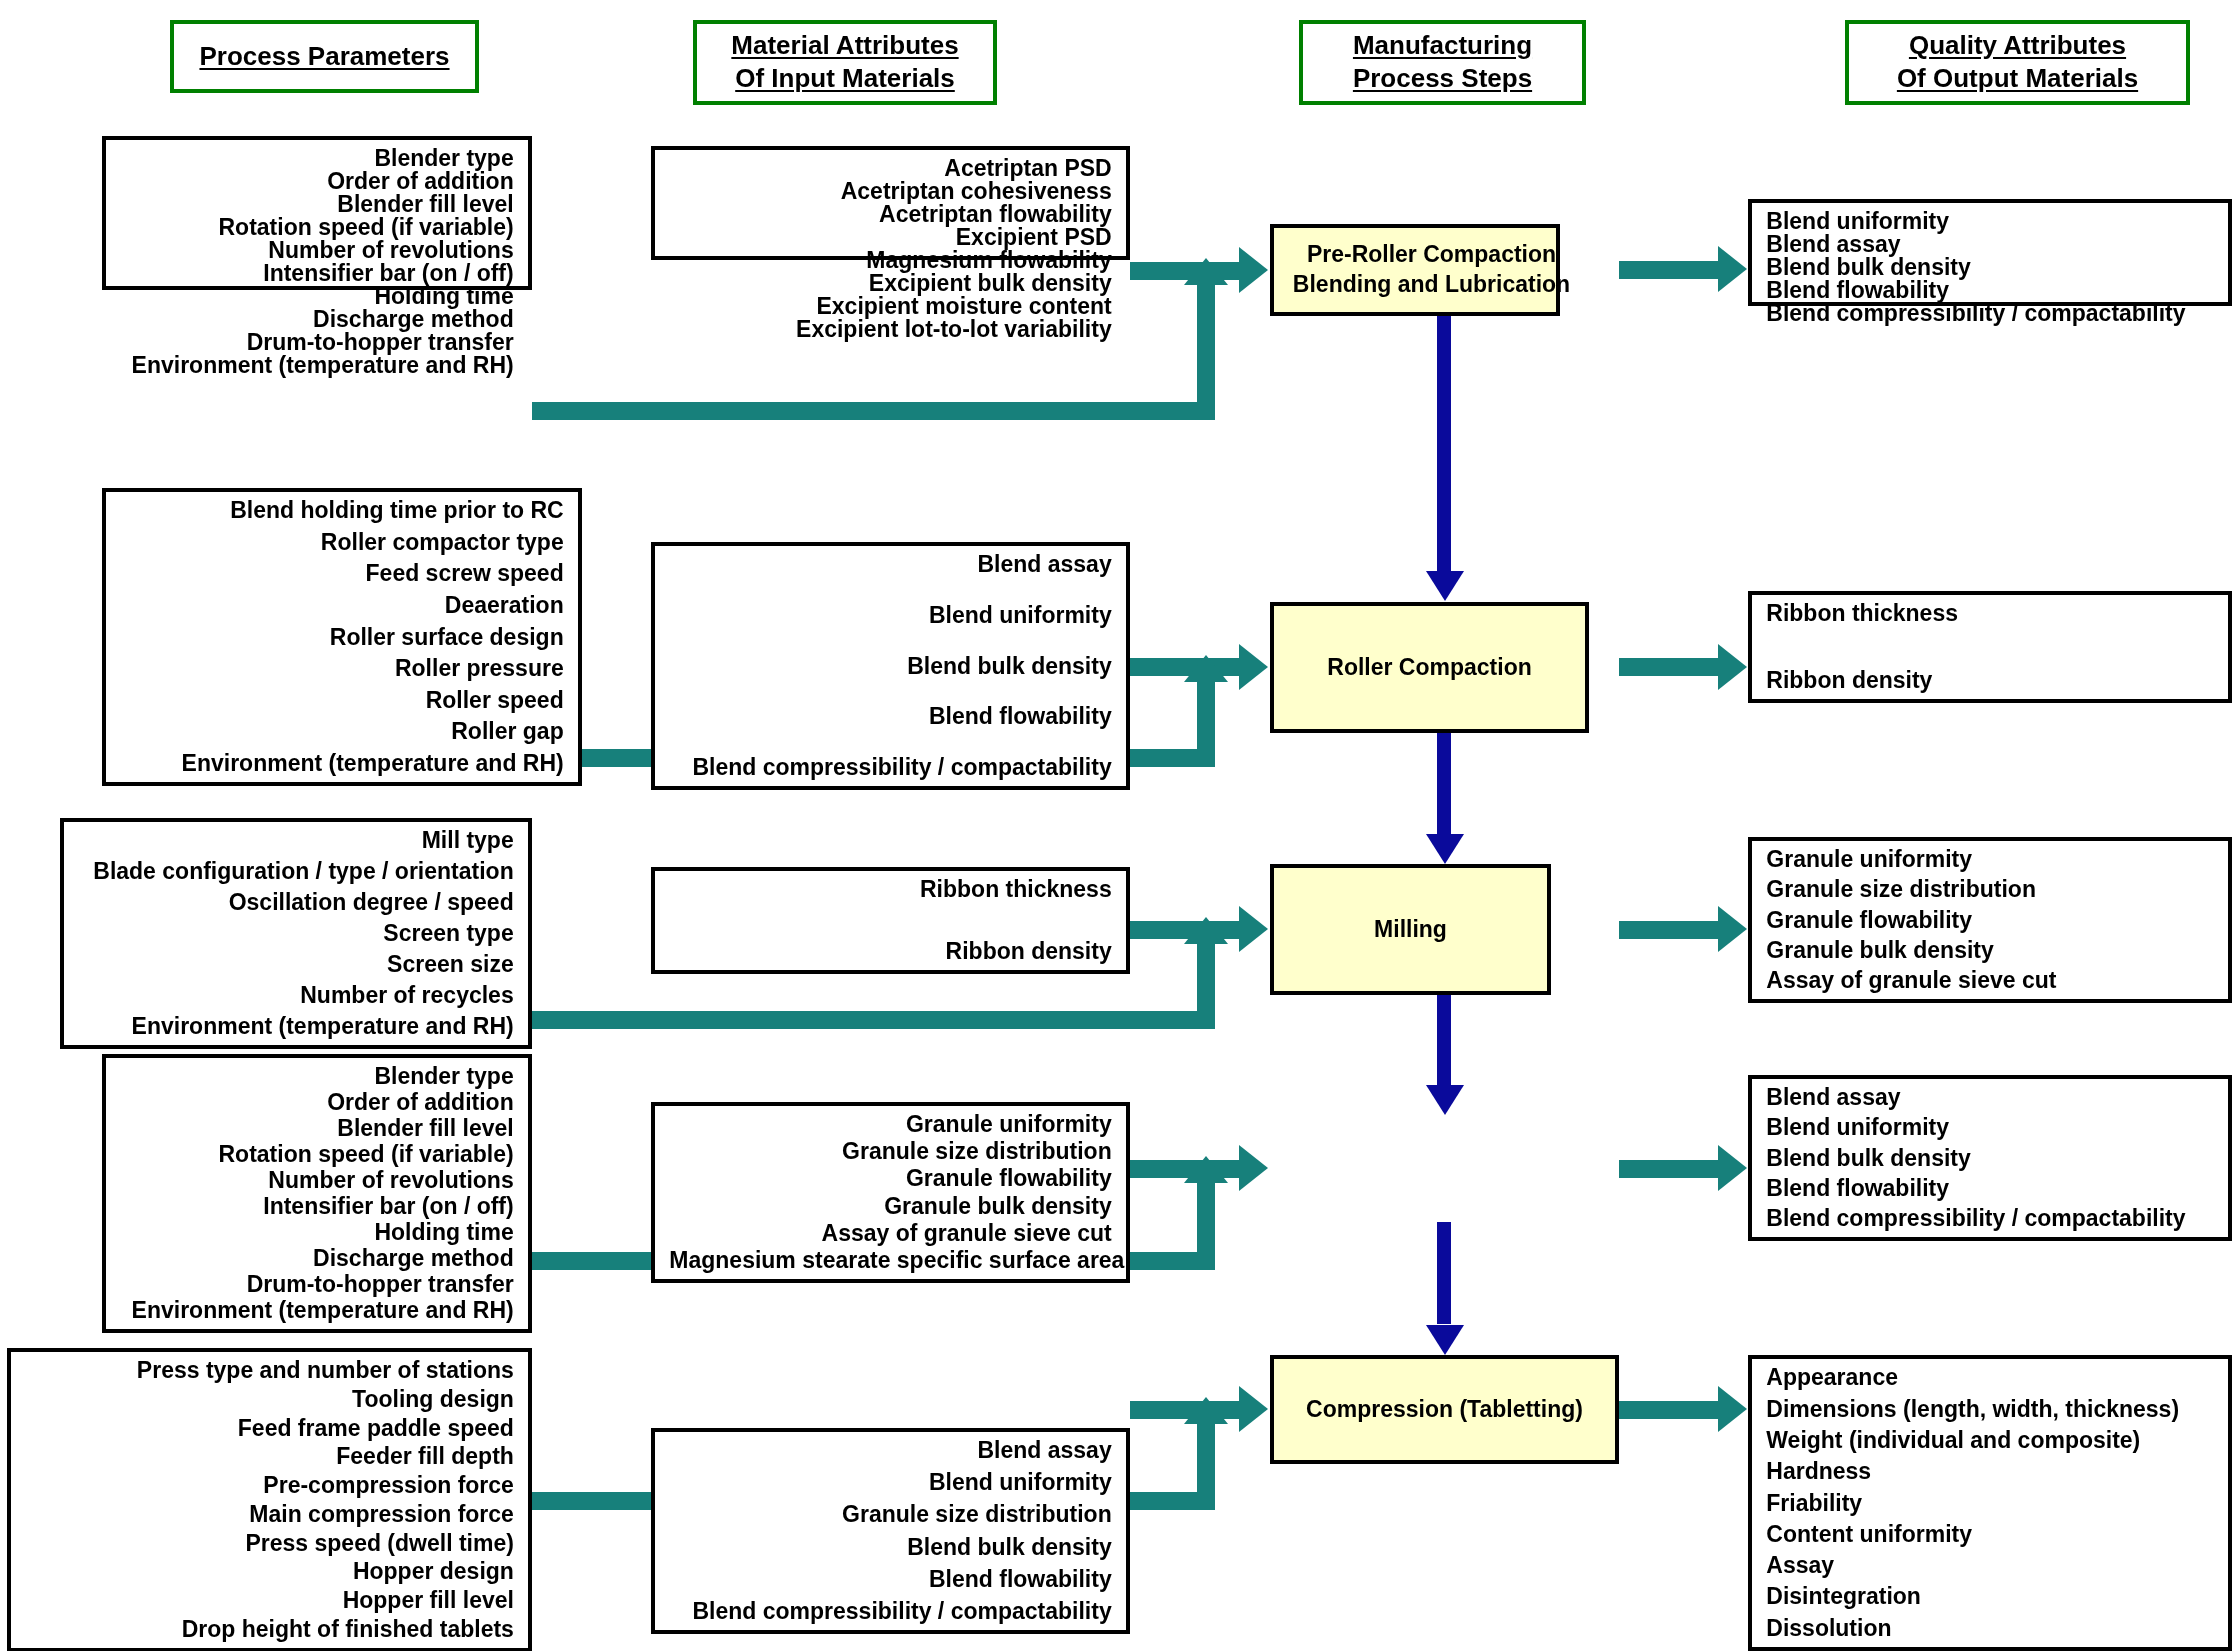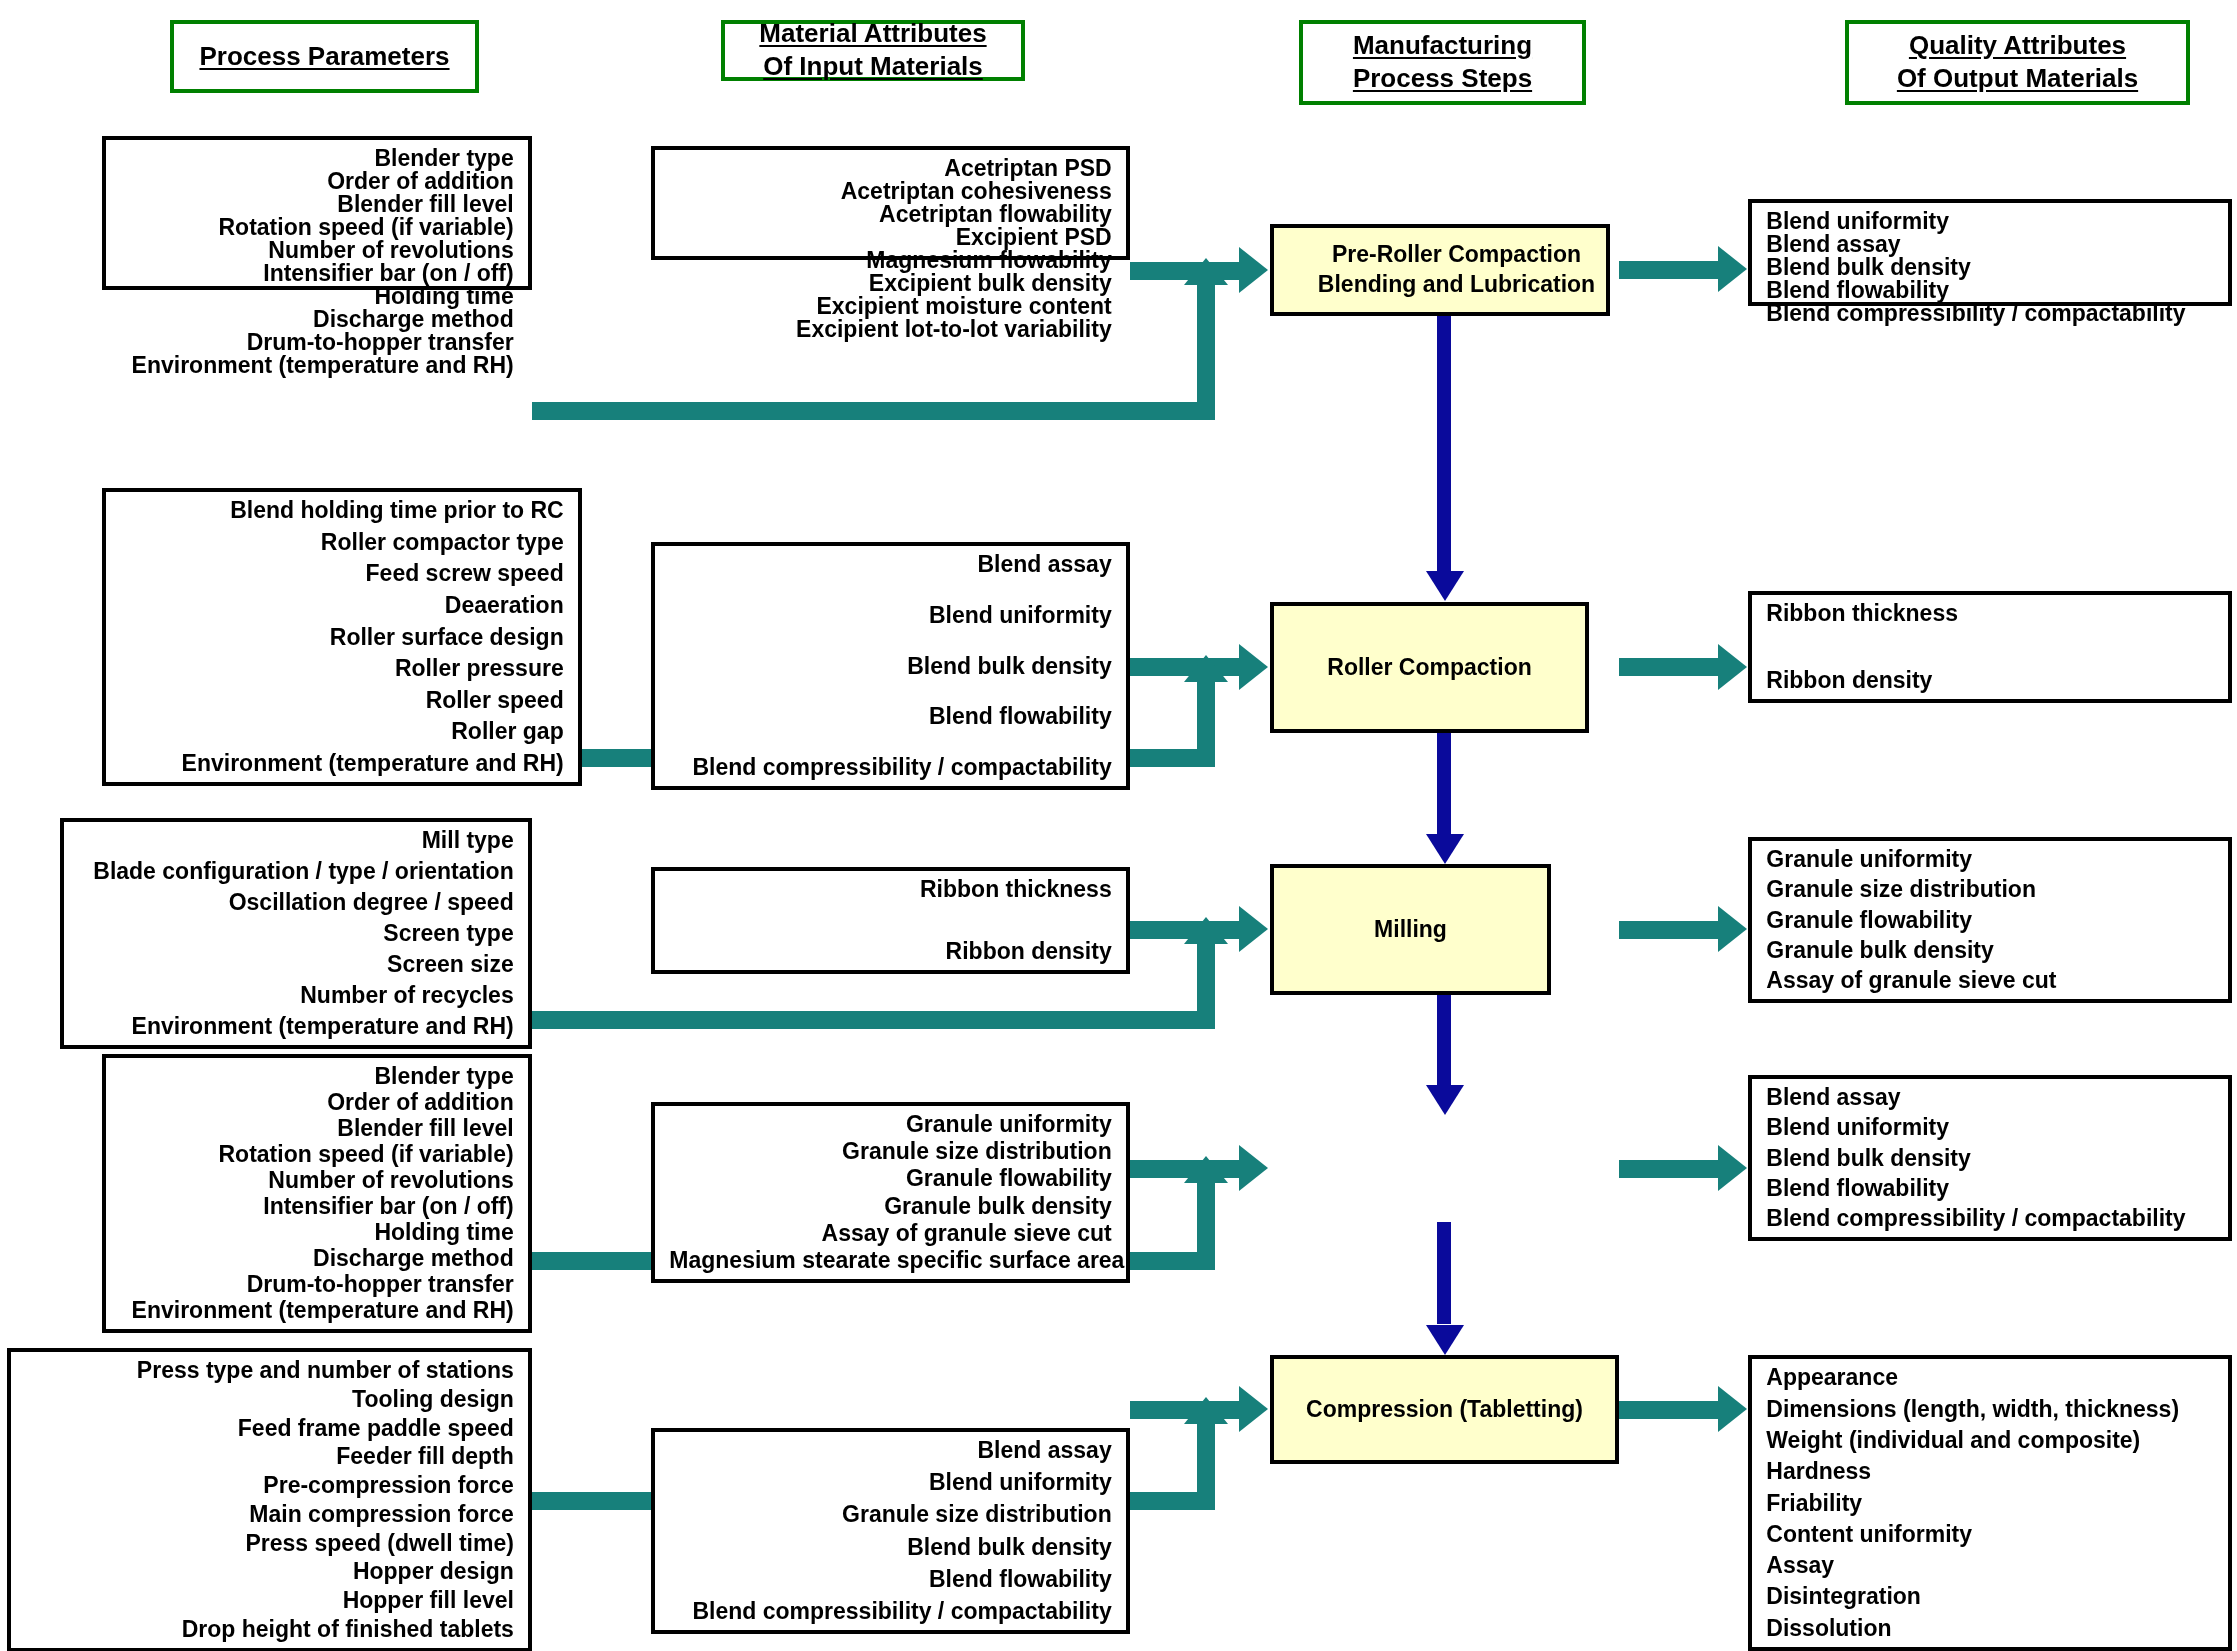--- a/index.html
+++ b/index.html
@@ -51,21 +51,21 @@
   .tri-u{border-left:22.4px solid transparent;border-right:22.4px solid transparent;border-bottom:27px solid #17807B;}
   .tri-d-navy{border-left:19px solid transparent;border-right:19px solid transparent;border-top:30px solid #0A0A9B;}
 </style>
 </head>
 <body>
 
 <div id="stage">
     <div class="hdr" style="left: 170px; top: 19.7px; width: 309px; height: 73px; border-color: rgb(0, 128, 0);">
       <span>Process Parameters</span>
     </div>
-    <div class="hdr" style="left: 721px; top: 19.7px; width: 304px; height: 61px; border-color: rgb(0, 128, 0);">
+    <div class="hdr" style="left: 693px; top: 19.7px; width: 304px; height: 85px; border-color: rgb(0, 128, 0);">
       <span>Material Attributes</span>
       <span>Of Input Materials</span>
     </div>
     <div class="hdr" style="left: 1299px; top: 19.7px; width: 287px; height: 85px; border-color: rgb(0, 128, 0);">
       <span>Manufacturing</span>
       <span>Process Steps</span>
     </div>
     <div class="hdr" style="left: 1845px; top: 19.7px; width: 345px; height: 85px; border-color: rgb(0, 128, 0);">
       <span>Quality Attributes</span>
       <span>Of Output Materials</span>
@@ -94,21 +94,21 @@
     <div class="lbox right" style="left: 651px; top: 146px; width: 479px; height: 114px; border-color: rgb(0, 0, 0);">
       <div class="it">Acetriptan PSD</div>
       <div class="it">Acetriptan cohesiveness</div>
       <div class="it">Acetriptan flowability</div>
       <div class="it">Excipient PSD</div>
       <div class="it">Magnesium flowability</div>
       <div class="it">Excipient bulk density</div>
       <div class="it">Excipient moisture content</div>
       <div class="it">Excipient lot-to-lot variability</div>
     </div>
-    <div class="pbox" style="left: 1270px; top: 224px; width: 340px; height: 92px; background: rgb(255, 255, 204); border-color: rgb(0, 0, 0); padding-left: 33px;">
+    <div class="pbox" style="left: 1270px; top: 224px; width: 290px; height: 92px; background: rgb(255, 255, 204); border-color: rgb(0, 0, 0); padding-left: 33px;">
       <div class="pt">Pre-Roller Compaction</div>
       <div class="pt">Blending and Lubrication</div>
     </div>
     <div class="lbox left" style="left: 1748px; top: 199px; width: 484px; height: 107px; border-color: rgb(0, 0, 0);">
       <div class="it">Blend uniformity</div>
       <div class="it">Blend assay</div>
       <div class="it">Blend bulk density</div>
       <div class="it">Blend flowability</div>
       <div class="it">Blend compressibility / compactability</div>
     </div>

